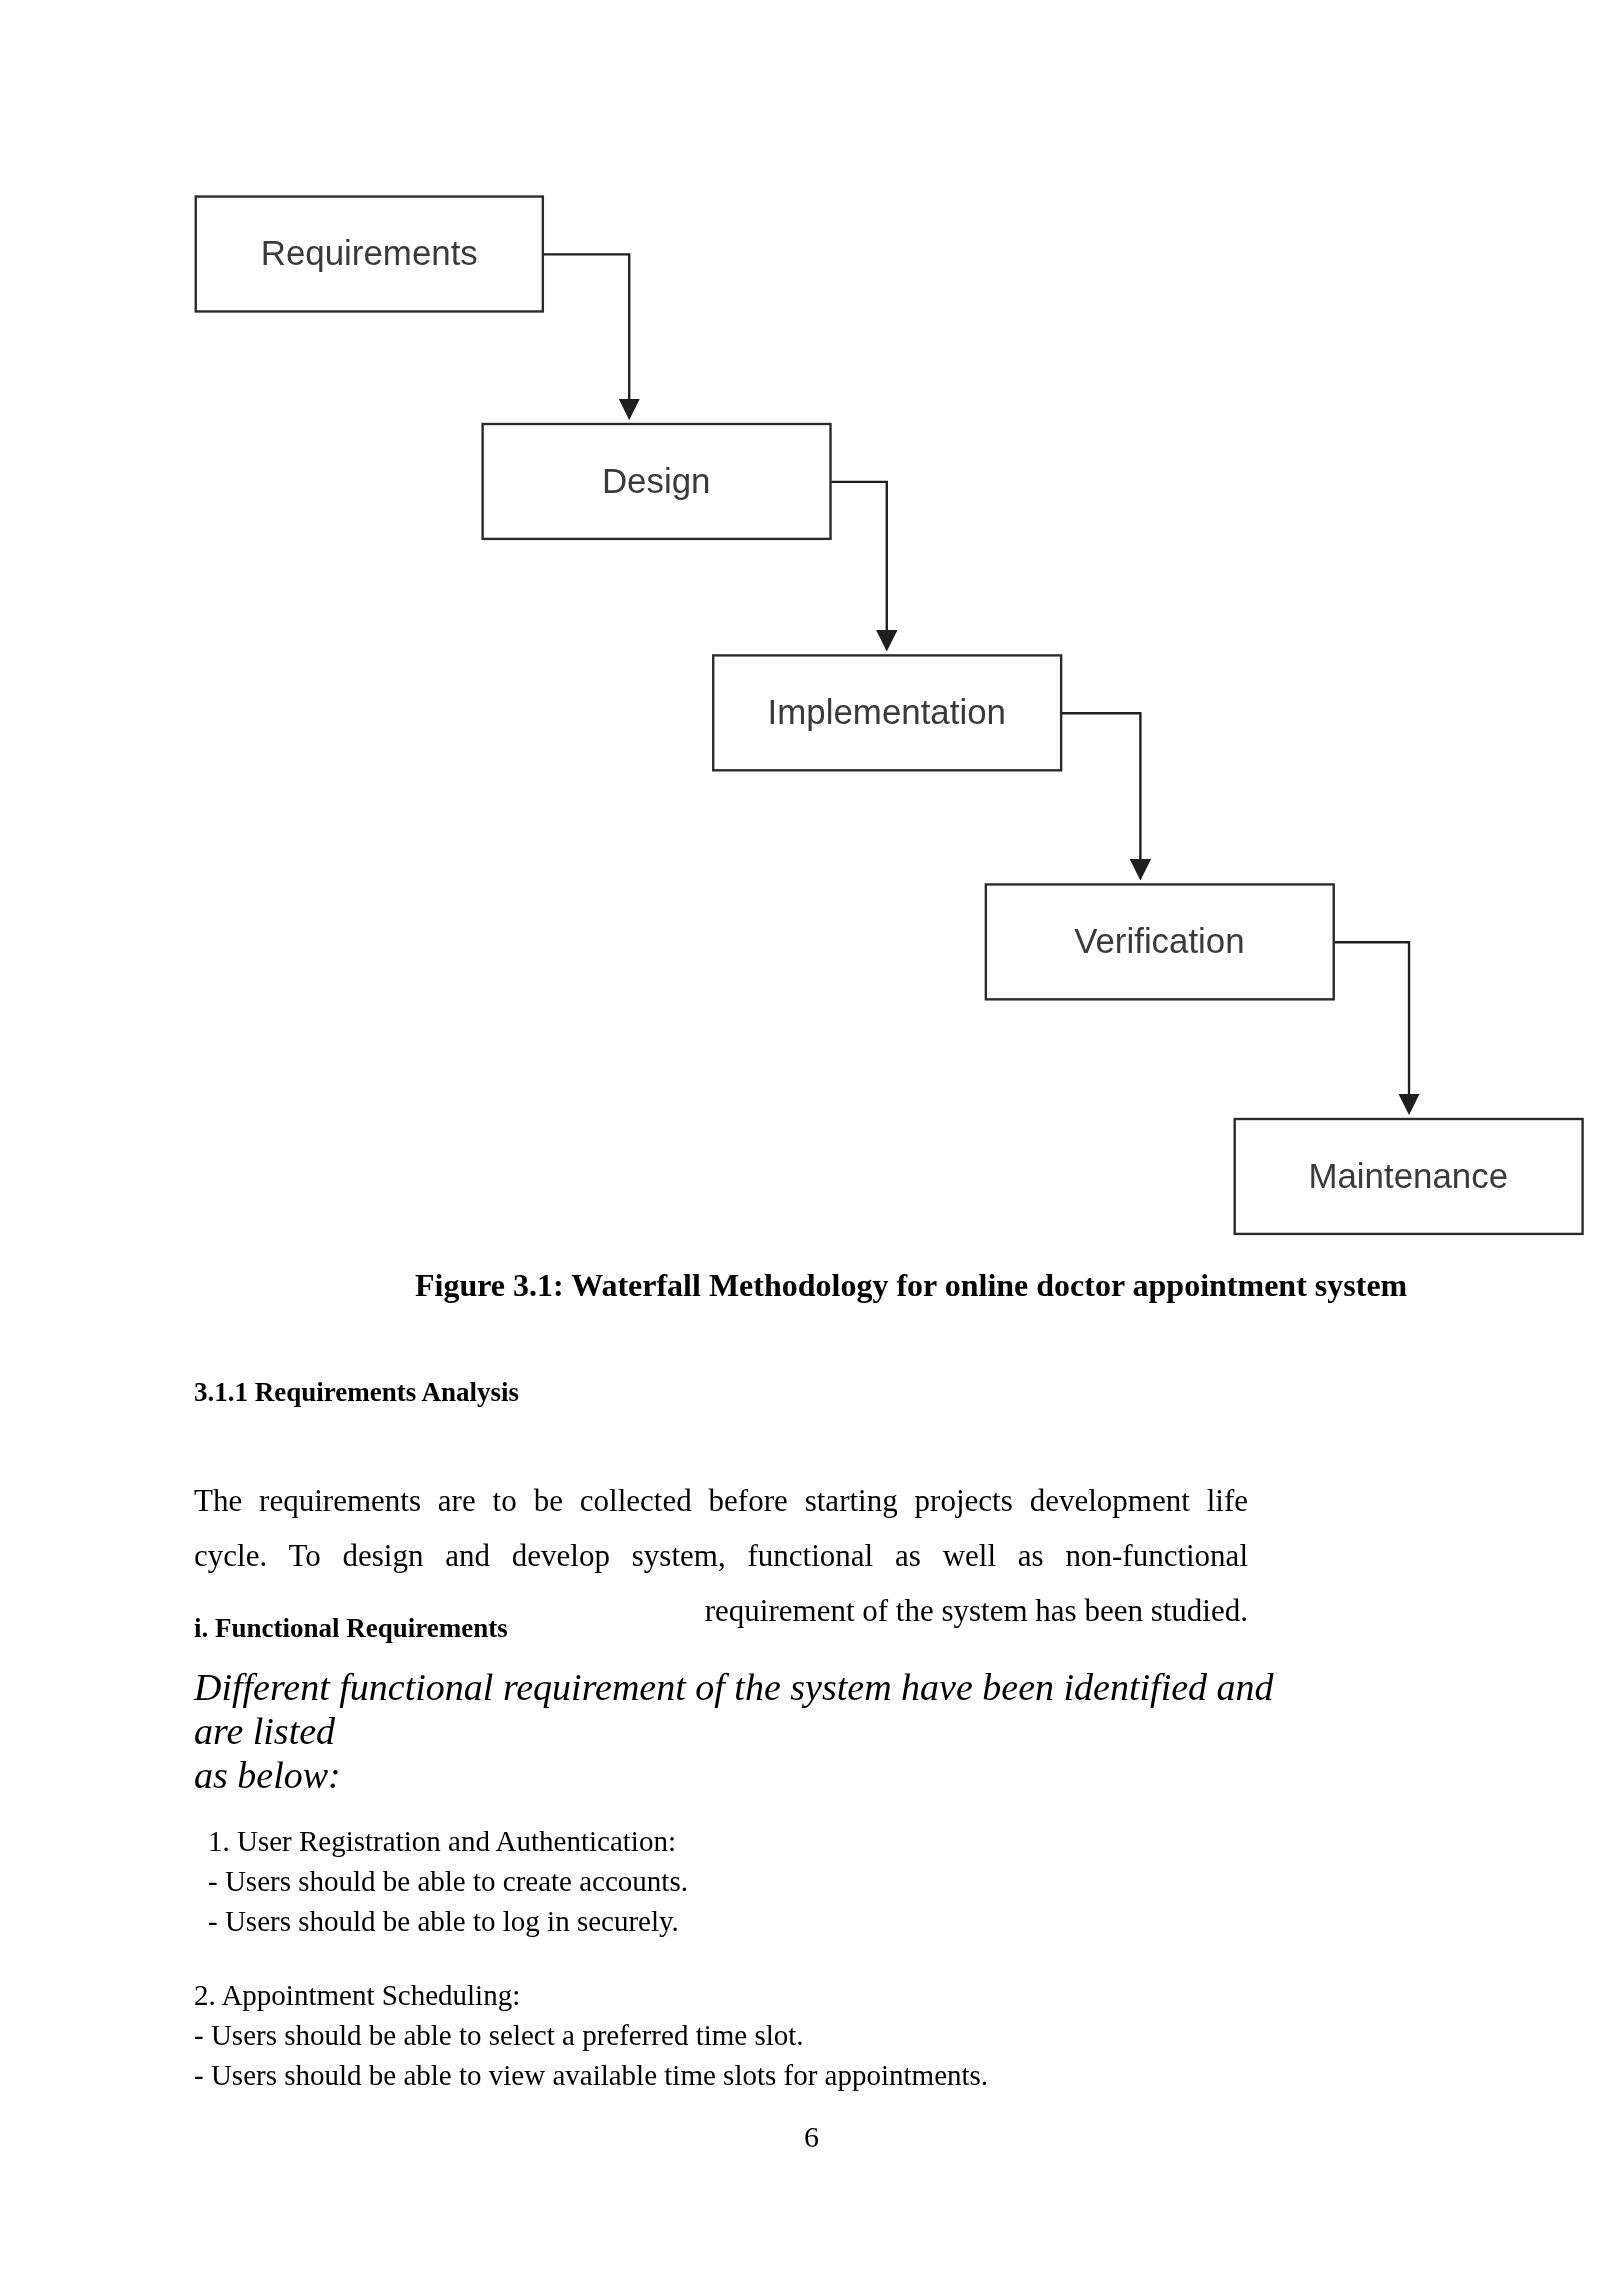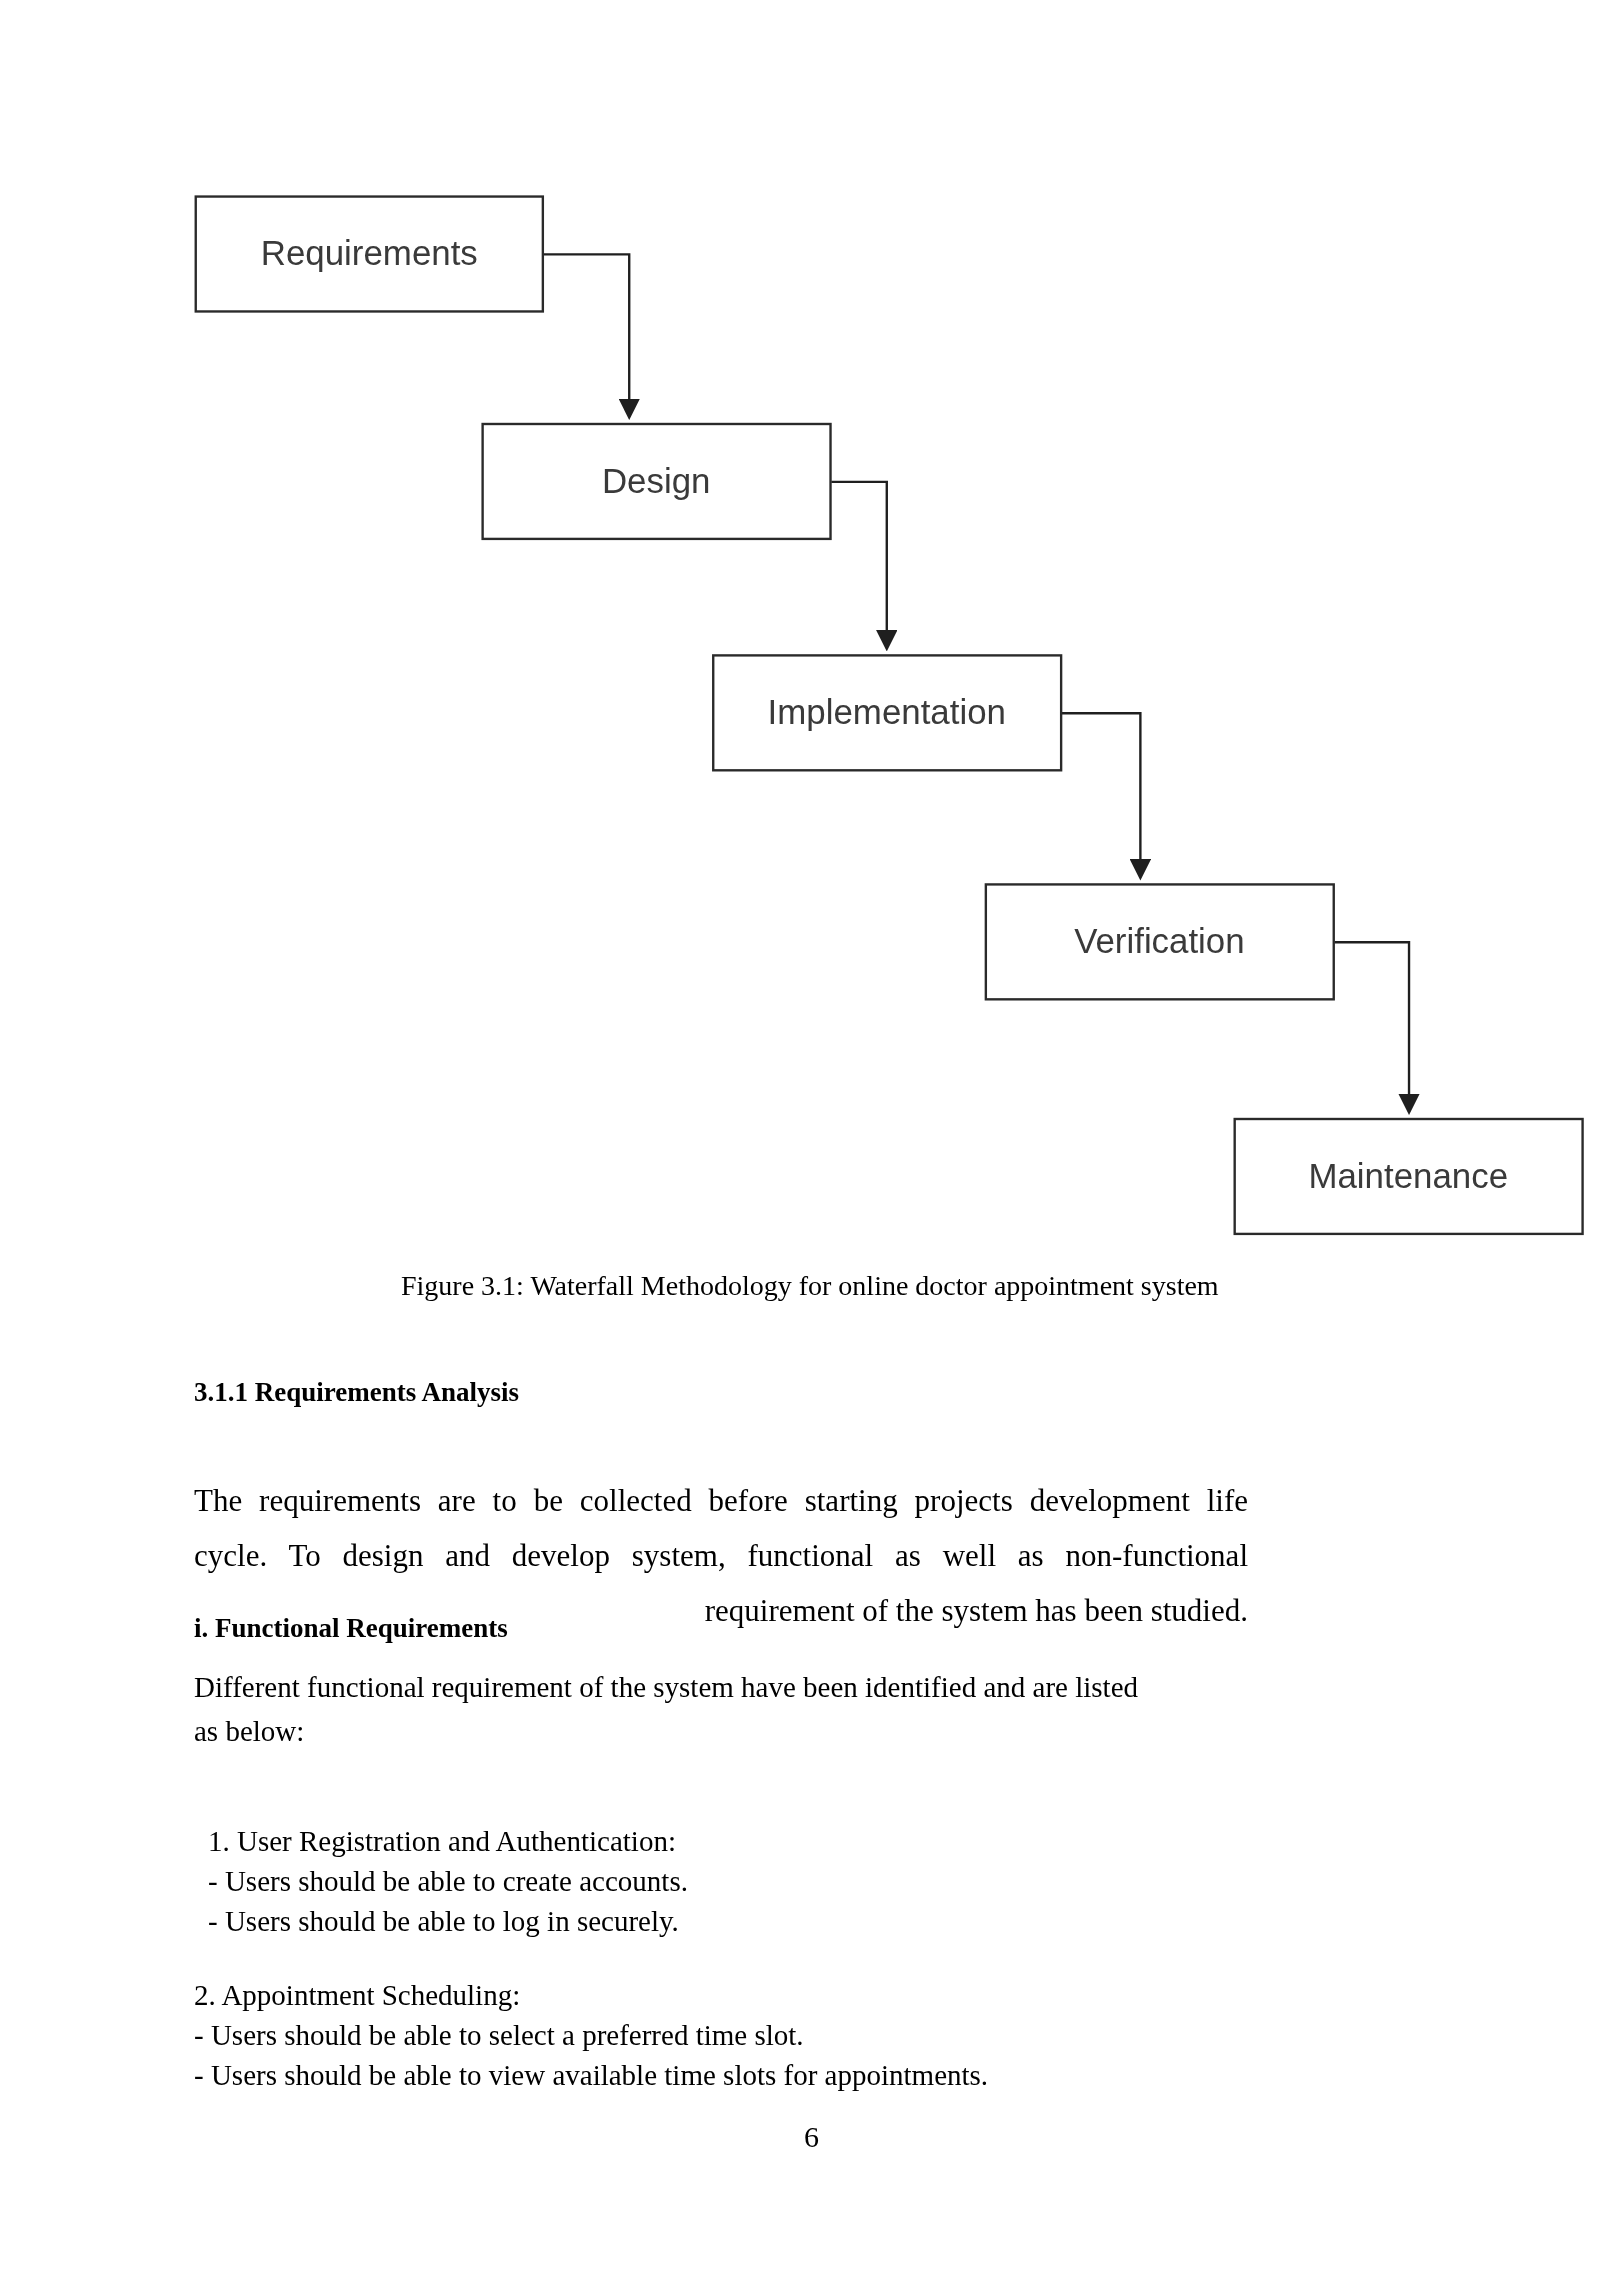--- a/index.html
+++ b/index.html
@@ -37,24 +37,24 @@
     text-anchor: middle;
   }
   .connector {
     fill: none;
     stroke: #1f1f1f;
     stroke-width: 3;
   }
   
   .abs { position: absolute; }
   .caption {
-    left: 401px;
+    left: 415px;
     top: 1265px;
-    font-size: 28px;
-    font-weight: normal;
+    font-size: 32px;
+    font-weight: bold;
     white-space: nowrap;
     line-height: 41px;
   }
   .h-section {
     left: 194px;
     font-size: 27px;
     font-weight: bold;
     line-height: 55px;
     white-space: nowrap;
   }
@@ -72,21 +72,22 @@
     text-align-last: justify;
   }
   .para-justified .jline-last {
     line-height: 55px;
     text-align: right;
   }
   .intro {
     left: 194px;
     top: 1665px;
     width: 1110px;
-    font-size: 29px;
+    font-size: 38px;
+    font-style: italic;
   }
   .intro div { line-height: 44px; }
   .req-group {
     left: 194px;
     width: 1189px;
     font-size: 29px;
   }
   #req-group-1 { top: 1821px; margin-left: 14px; }
   #req-group-2 { top: 1975px; }
   .req-group div { line-height: 40px; }

